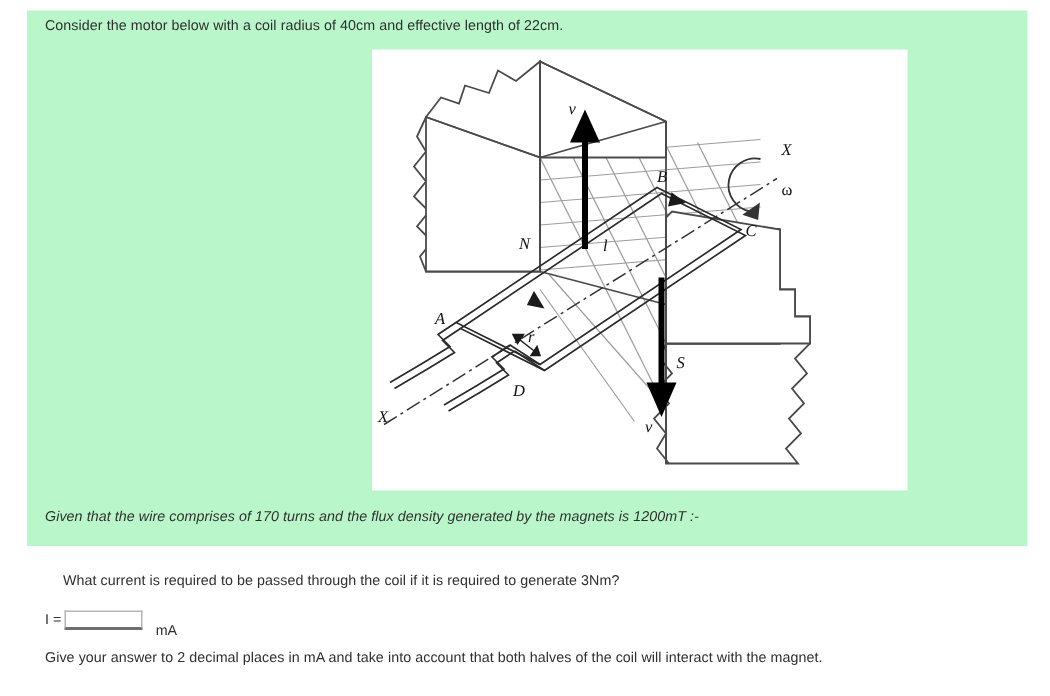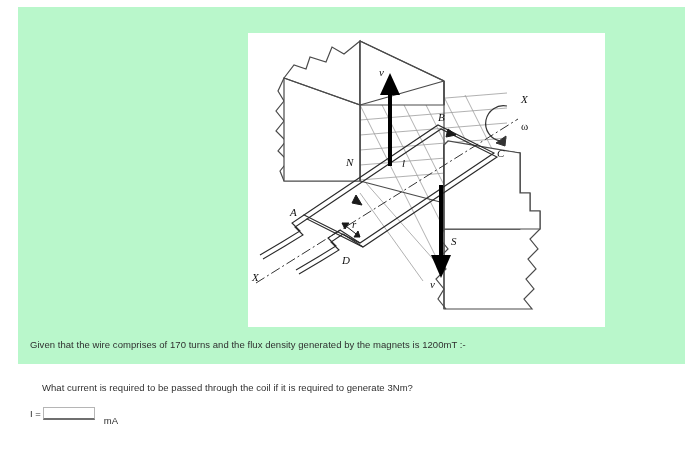--- a/index.html
+++ b/index.html
@@ -49,20 +49,21 @@
   .given-text {
     position: absolute;
     left: 30px;
     top: 338px;
     width: 620px;
     font-size: 9.5px;
     line-height: 13px;
     letter-spacing: 0.05px;
     color: #2f2f2f;
     white-space: nowrap;
+    font-style: italic;
   }
 
   
   .figure-panel {
     position: absolute;
     left: 248px;
     top: 33px;
     width: 357px;
     height: 294px;
     background: #ffffff;
@@ -140,20 +141,21 @@
     fill: #111111;
   }
 </style>
 </head>
 <body>
 
 <div class="page">
 
   <div class="block-green"></div>
 
+  <div class="intro-text">Consider the motor below with a coil radius of 40cm and effective length of 22cm.</div>
 
   <div class="figure-panel">
     <svg width="357" height="294" viewBox="0 0 357 294">
 
       <g stroke="#9d9d9d" stroke-width="0.8" fill="none">
         <line x1="112" y1="72" x2="259" y2="60"></line>
         <line x1="112" y1="87" x2="259" y2="75"></line>
         <line x1="112" y1="102" x2="259" y2="90"></line>
         <line x1="112" y1="117" x2="259" y2="105"></line>
         <line x1="112" y1="132" x2="259" y2="120"></line>
@@ -279,14 +281,15 @@
   <div class="given-text">Given that the wire comprises of 170 turns and the flux density generated by the magnets is 1200mT :-</div>
 
   <div class="question-text">What current is required to be passed through the coil if it is required to generate 3Nm?</div>
 
   <div class="answer-row">
     <span class="answer-label">I =</span>
     <input class="answer-input" type="text" placeholder="" style="">
     <span class="answer-unit">mA</span>
   </div>
 
+  <div class="note-text">Give your answer to 2 decimal places in mA and take into account that both halves of the coil will interact with the magnet.</div>
 
 </div>
 
 </body></html>

